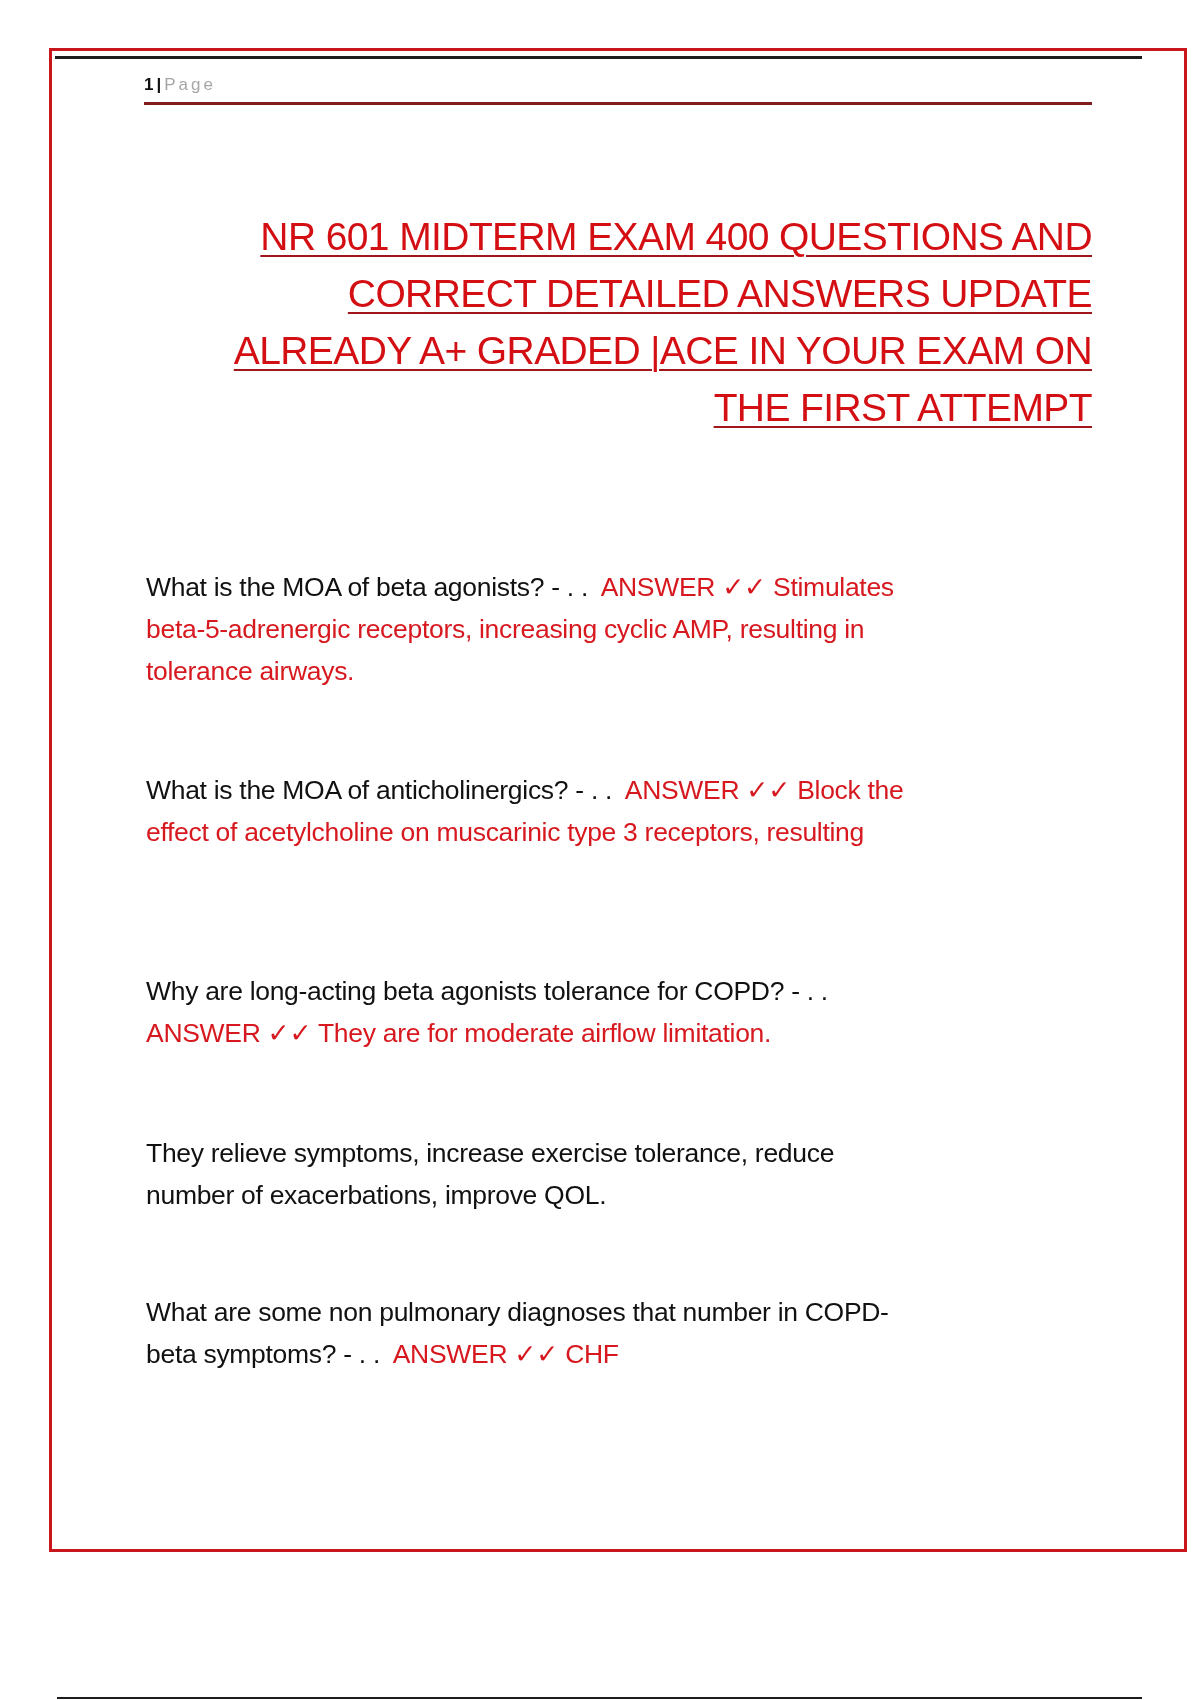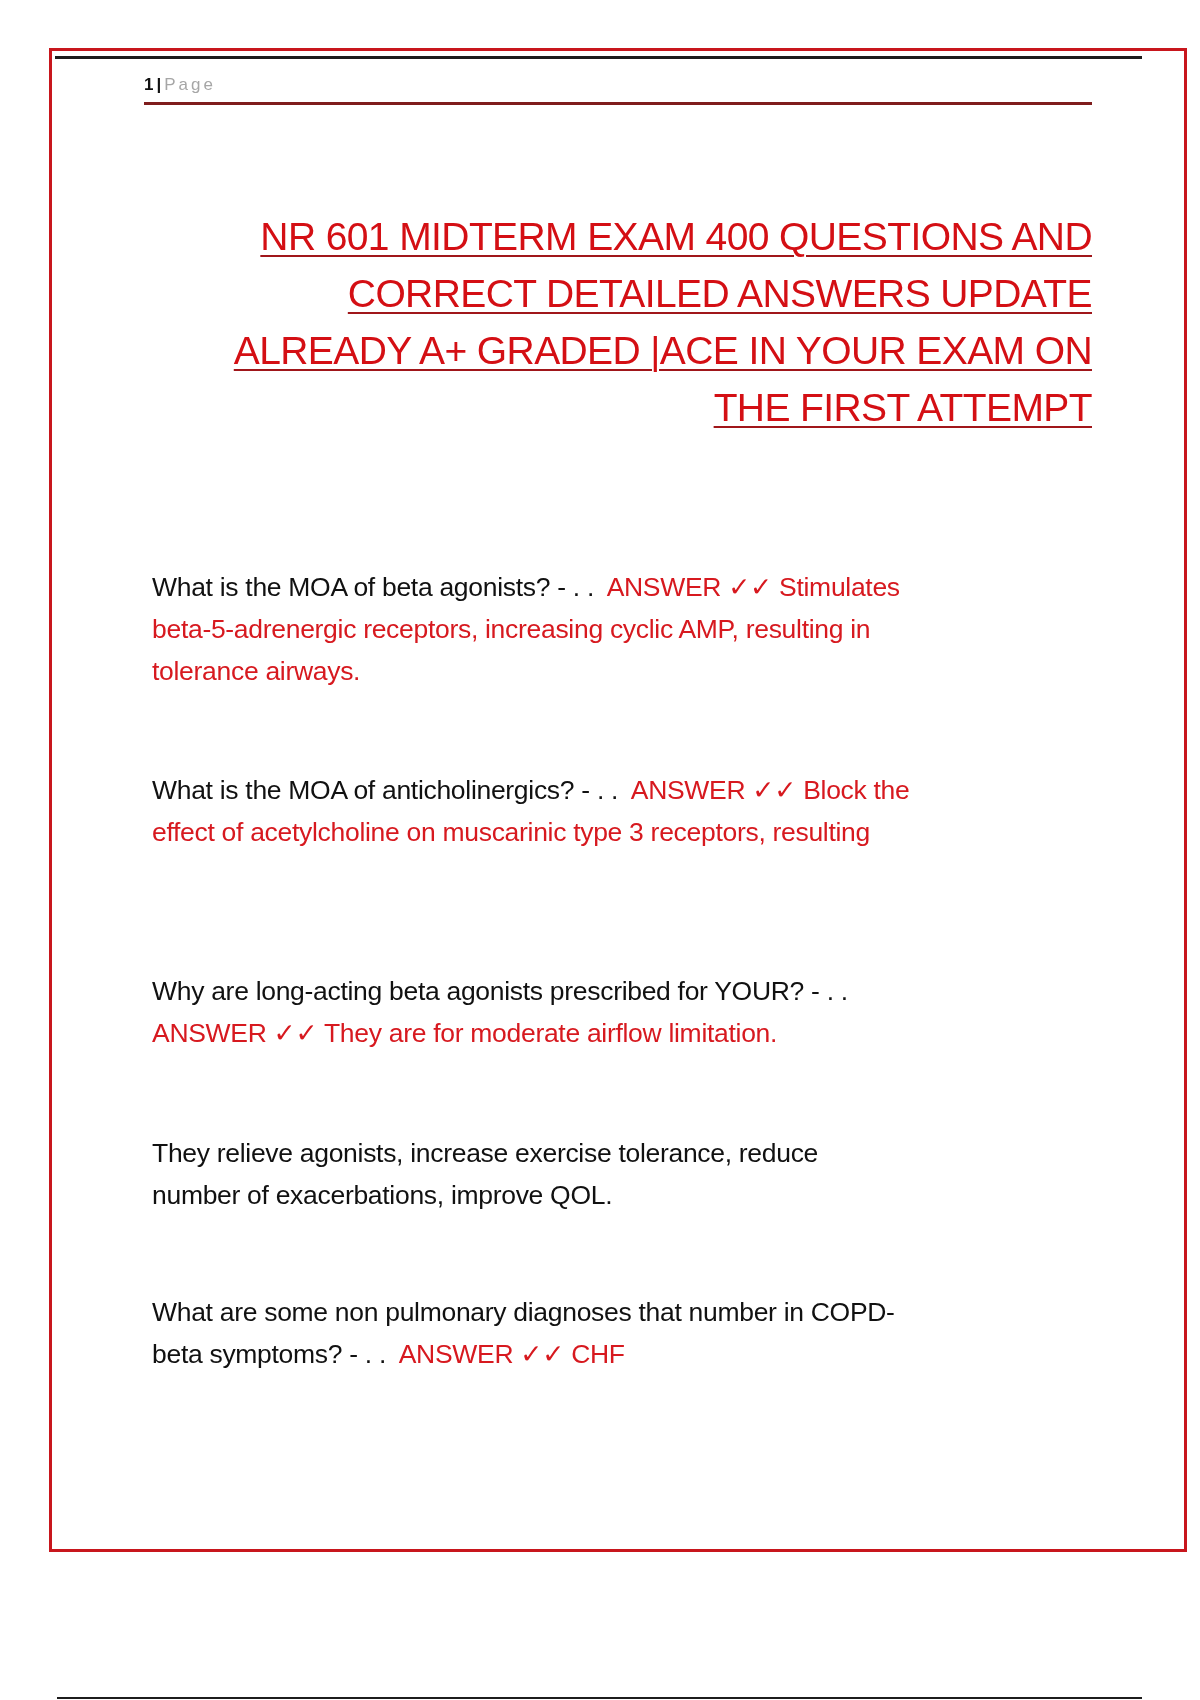--- a/index.html
+++ b/index.html
@@ -14,21 +14,21 @@
   .page-num { font-weight:bold; color:#111; }
   .page-sep { color:#111; font-weight:bold; margin:0 3px; }
   .page-word { color:#a6a6a6; letter-spacing:3px; }
 
   .title { position:absolute; left:140px; top:208px; width:952px; text-align:right;
            color:#d40f14; font-size:39px; line-height:57px; letter-spacing:-0.6px; }
   .title .tline { display:block; white-space:nowrap; }
   .title .tline span { text-decoration:underline; text-decoration-thickness:2px; text-underline-offset:5px;
                        text-decoration-color:#a0161a; }
 
-  .block { position:absolute; left:152px; width:950px; font-size:26.5px; line-height:42px;
+  .block { position:absolute; left:146px; width:950px; font-size:26.5px; line-height:42px;
            letter-spacing:-0.3px; color:#111; }
   .block .ln { display:block; white-space:nowrap; }
   .q { color:#111; }
   .a { color:#d7191f; }
 </style>
 </head>
 <body>
 
 <div class="frame"></div>
 <div class="top-rule"></div>
@@ -49,26 +49,26 @@
   <span class="ln a">beta-5-adrenergic receptors, increasing cyclic AMP, resulting in</span>
   <span class="ln a">tolerance airways.</span>
 </div>
 
 <div class="block" style="top:769px;">
   <span class="ln"><span class="q">What is the MOA of anticholinergics? - . .</span>&nbsp; <span class="a">ANSWER ✓✓ Block the</span></span>
   <span class="ln a">effect of acetylcholine on muscarinic type 3 receptors, resulting</span>
 </div>
 
 <div class="block" style="top:970px;">
-  <span class="ln q">Why are long-acting beta agonists prescribed for YOUR? - . .</span>
+  <span class="ln q">Why are long-acting beta agonists tolerance for COPD? - . .</span>
   <span class="ln a">ANSWER ✓✓ They are for moderate airflow limitation.</span>
 </div>
 
 <div class="block" style="top:1132px;">
-  <span class="ln q">They relieve agonists, increase exercise tolerance, reduce</span>
+  <span class="ln q">They relieve symptoms, increase exercise tolerance, reduce</span>
   <span class="ln q">number of exacerbations, improve QOL.</span>
 </div>
 
 <div class="block" style="top:1291px;">
   <span class="ln q">What are some non pulmonary diagnoses that number in COPD-</span>
   <span class="ln"><span class="q">beta symptoms? - . .</span>&nbsp; <span class="a">ANSWER ✓✓ CHF</span></span>
 </div>
 
 <div class="bottom-rule"></div>
 

